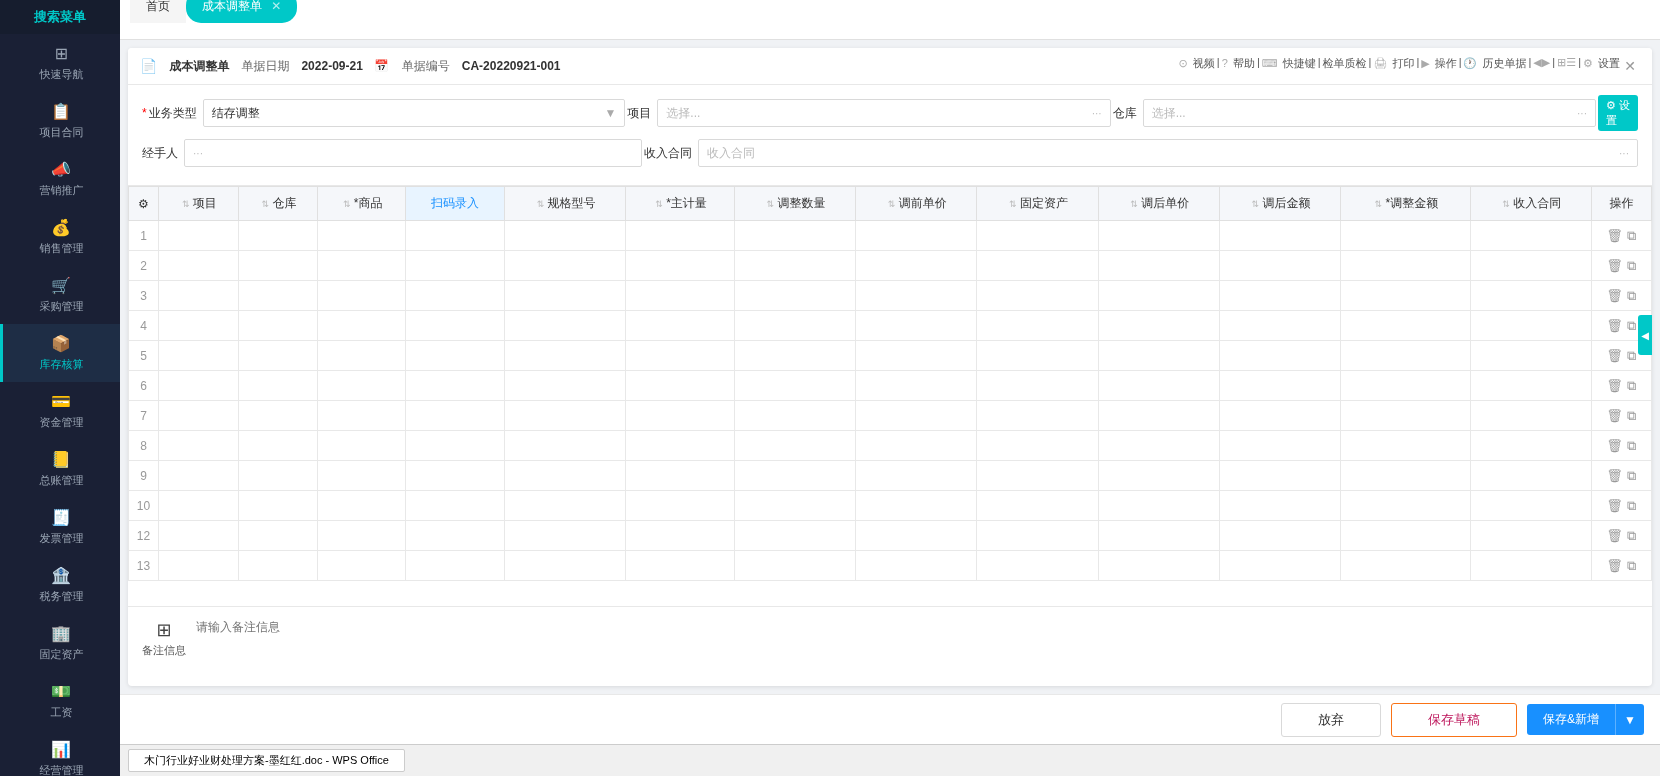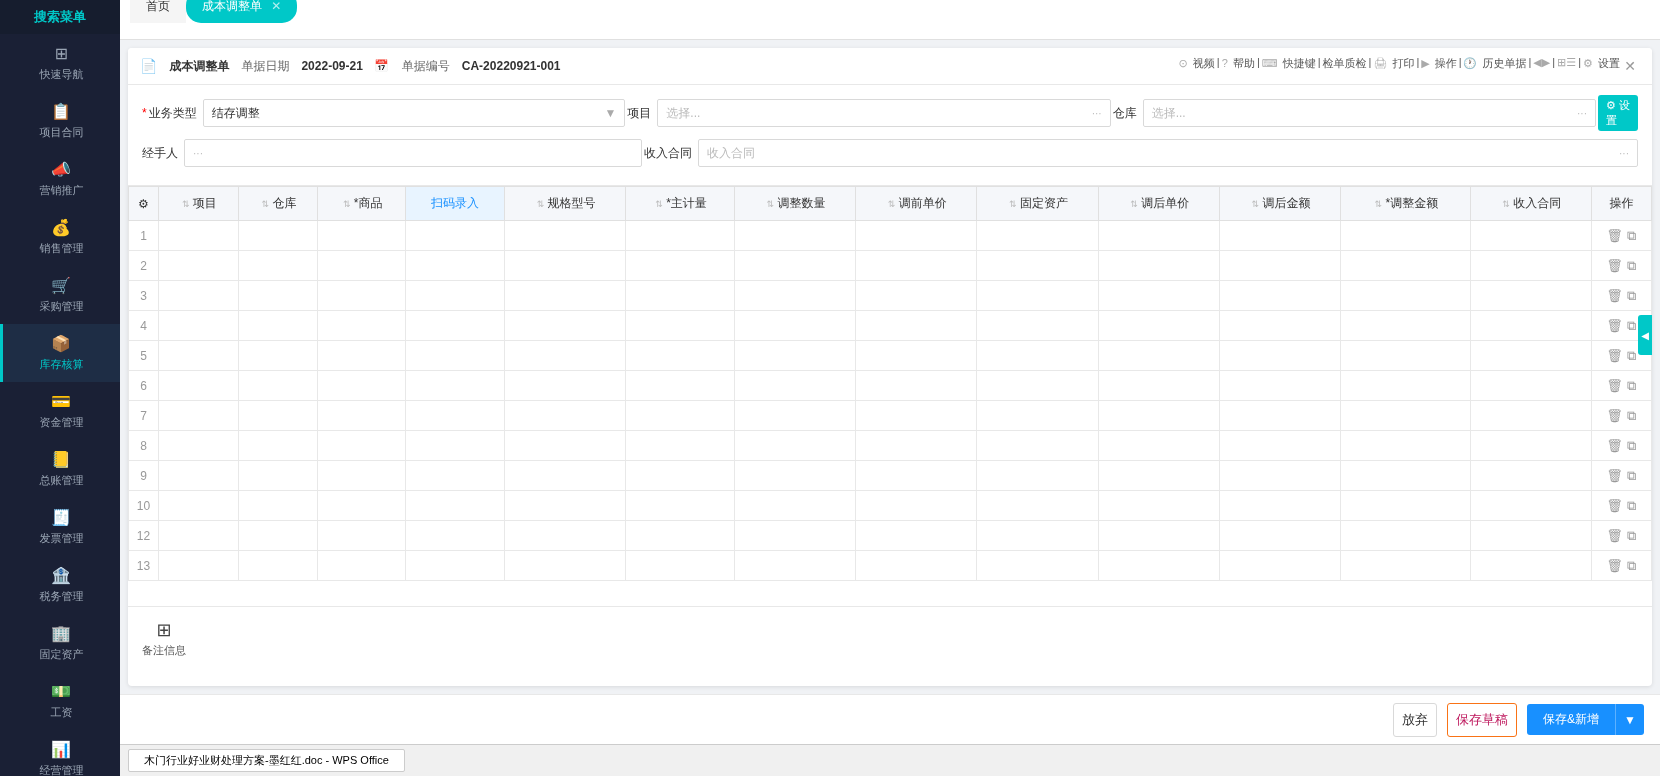--- a/index.html
+++ b/index.html
@@ -60,21 +60,21 @@
     .action-col { width: 60px; }
     
     
     .remarks-area { border-top: 1px solid #e8e8e8; padding: 8px 14px; display: flex; align-items: flex-start; gap: 10px; min-height: 80px; }
     .remarks-icon { display: flex; flex-direction: column; align-items: center; gap: 2px; color: #555; font-size: 11px; padding-top: 4px; }
     .remarks-icon .icon-grid { font-size: 18px; color: #444; }
     .remarks-input { flex: 1; border: none; outline: none; font-size: 12px; color: #bbb; resize: none; background: transparent; padding-top: 4px; }
     
     
     .footer { height: 50px; background: #fff; border-top: 1px solid #e8e8e8; display: flex; align-items: center; justify-content: flex-end; padding: 0 16px; gap: 10px; }
-    .btn { padding: 7px 8px; border-radius: 3px; font-size: 13px; cursor: pointer; border: 1px solid #d9d9d9; background: #fff; color: #333; }
+    .btn { padding: 7px 36px; border-radius: 3px; font-size: 13px; cursor: pointer; border: 1px solid #d9d9d9; background: #fff; color: #333; }
     .btn-primary-dropdown { background: #1890ff; color: #fff; border-color: #1890ff; display: flex; align-items: center; gap: 0; padding: 0; overflow: hidden; border-radius: 3px; }
     .btn-primary-dropdown .main-btn { padding: 7px 16px; border-right: 1px solid rgba(255,255,255,0.3); }
     .btn-primary-dropdown .dropdown-btn { padding: 7px 8px; }
     .btn-save-draft { background: #fff; color: #be185d; border: 1px solid #f97316; }
     
     
     .taskbar { height: 32px; background: #f0f0f0; border-top: 1px solid #ccc; display: flex; align-items: center; padding: 0 8px; gap: 8px; }
     .taskbar-item { background: #fff; border: 1px solid #ccc; padding: 3px 15px; font-size: 11px; border-radius: 2px; cursor: pointer; white-space: nowrap; overflow: hidden; max-width: 300px; text-overflow: ellipsis; }
     
     
@@ -603,20 +603,21 @@
                 </tbody>
             </table>
           </div>
         </div>
 
         <div class="remarks-area">
           <div class="remarks-icon">
             <span class="icon-grid">⊞</span>
             <span>备注信息</span>
           </div>
+          <textarea class="remarks-input" placeholder="请输入备注信息" style=""></textarea>
         </div>
 
         <div class="green-indicator" style="position:absolute; right:0; top:45%; width:14px; height:40px; background:#00c8c8; border-radius:3px 0 0 3px; display:flex; align-items:center; justify-content:center; cursor:pointer; z-index:10;">
           <span style="color:#fff; font-size:10px;">◀</span>
         </div>
       </div>
 
       <div class="footer">
         <button class="btn">放弃</button>
         <button class="btn btn-save-draft">保存草稿</button>

